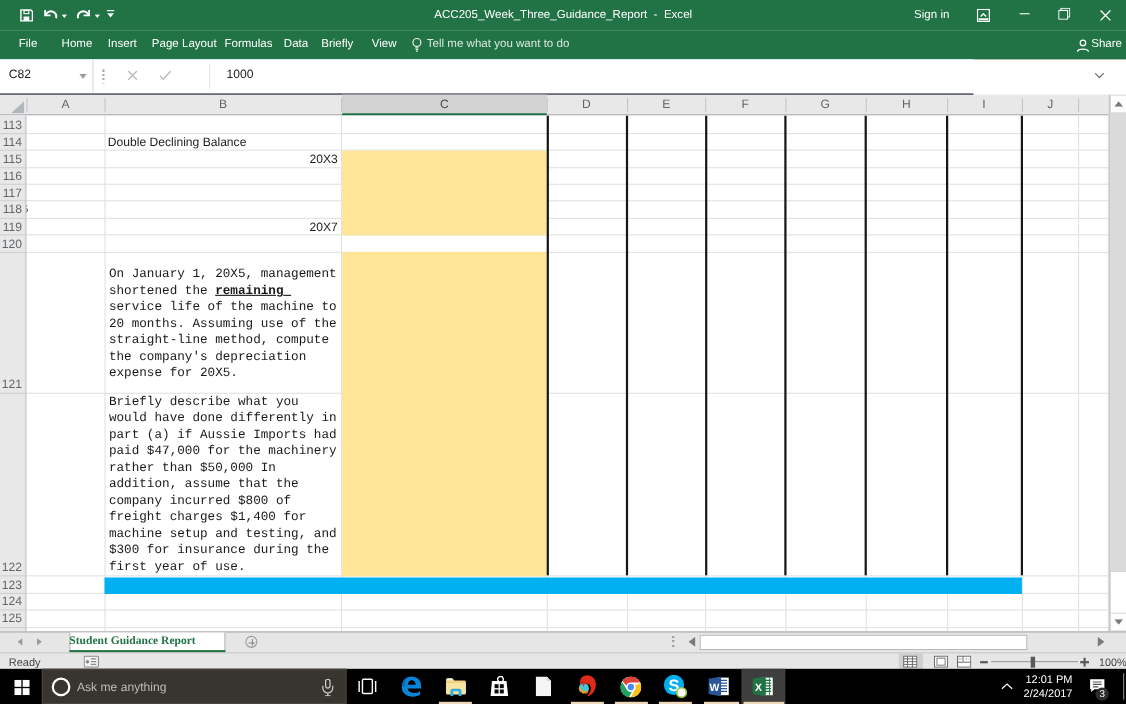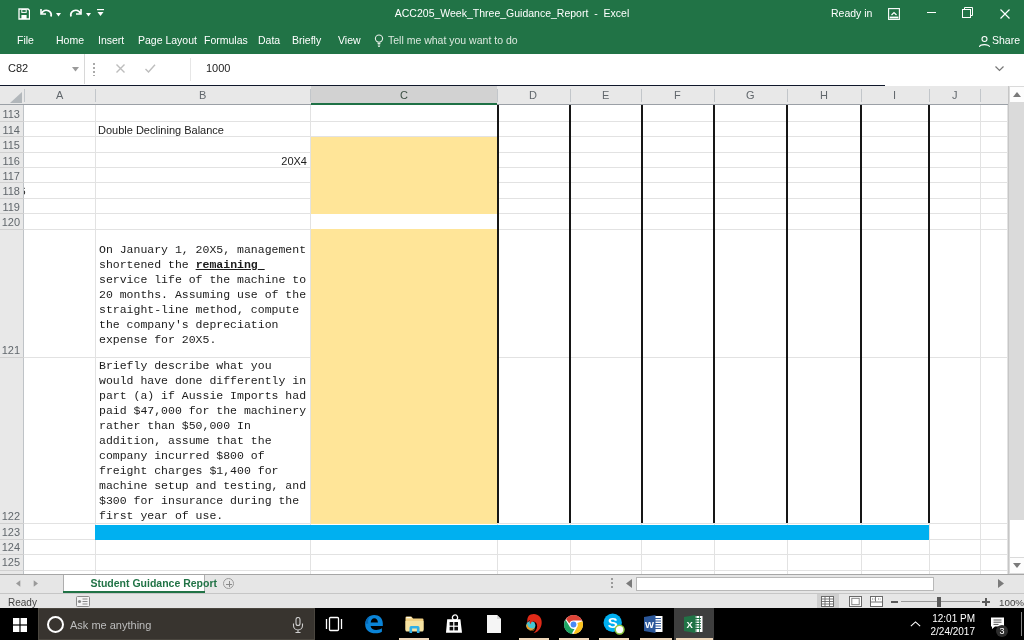--- a/index.html
+++ b/index.html
@@ -62,21 +62,21 @@
   </svg>
   <svg class="abs" style="left:86px;top:13px" width="5" height="3.5" viewBox="0 0 6 4">
       <polygon points="0,0 6,0 3,4" fill="#fff"></polygon>
     </svg>
 
   <svg class="abs" style="left:97px;top:9px" width="7" height="8" viewBox="0 0 7 8">
     <rect x="0" y="0" width="7" height="1.2" fill="#fff"></rect>
     <polygon points="0.5,3 6.5,3 3.5,7" fill="#fff"></polygon>
   </svg>
   <div class="abs" style="left:0;top:0;width:1024px;height:28px;text-align:center;font-size:10.5px;line-height:27px;color:#fff;">ACC205_Week_Three_Guidance_Report&nbsp; -&nbsp; Excel</div>
-  <div class="abs" style="left:831px;top:0;font-size:10.5px;line-height:27px;color:#fff;">Ready in</div>
+  <div class="abs" style="left:831px;top:0;font-size:10.5px;line-height:27px;color:#fff;">Sign in</div>
 
   <svg class="abs" style="left:888px;top:8px" width="12" height="12" viewBox="0 0 12 12">
     <rect x="0.6" y="0.6" width="10.8" height="10.8" fill="none" stroke="#fff" stroke-width="1.1"></rect>
     <path d="M3.5 7 L6 4.5 L8.5 7" fill="none" stroke="#fff" stroke-width="1.2"></path>
     <rect x="1.6" y="8.6" width="8.8" height="1.8" fill="#fff"></rect>
   </svg>
 
   <div class="abs" style="left:927px;top:12px;width:9px;height:1.4px;background:#fff"></div>
 
   <svg class="abs" style="left:962px;top:7px" width="11" height="11" viewBox="0 0 11 11">
@@ -205,22 +205,23 @@
   <div class="blk" style="left:569px"></div>
   <div class="blk" style="left:640.5px"></div>
   <div class="blk" style="left:713px"></div>
   <div class="blk" style="left:786px"></div>
   <div class="blk" style="left:860px"></div>
   <div class="blk" style="left:928px"></div>
 
   <div class="abs" style="left:95px;top:419.5px;width:834px;height:15px;background:#00b0f0;"></div>
 
   <div class="celltxt" style="left:98px;top:19px;">Double Declining Balance</div>
-  <div class="celltxt" style="left:0;top:50px;width:307px;text-align:right;">20X4</div>
+  <div class="celltxt" style="left:0;top:34px;width:307px;text-align:right;">20X3</div>
   <div class="celltxt" style="left:0;top:80px;width:307px;">20X6</div>
+  <div class="celltxt" style="left:0;top:96px;width:307px;text-align:right;">20X7</div>
   <div class="mono" style="position:absolute;left:99px;top:137px;">On January 1, 20X5, management
 shortened the <u><b>remaining</b>&nbsp;</u>
 service life of the machine to
 20 months. Assuming use of the
 straight-line method, compute
 the company's depreciation
 expense for 20X5.</div>
   <div class="mono" style="position:absolute;left:99px;top:253px;">Briefly describe what you
 would have done differently in
 part (a) if Aussie Imports had
@@ -277,21 +278,21 @@
 </div>
 
 <div class="abs" id="tabbar">
   <svg class="abs" style="left:16px;top:5px" width="5" height="7" viewBox="0 0 7 9">
       <polygon points="6,0 6,9 0,4.5" fill="#9a9a9a"></polygon>
     </svg>
   <svg class="abs" style="left:33px;top:5px" width="5" height="7" viewBox="0 0 7 9">
       <polygon points="1,0 1,9 7,4.5" fill="#9a9a9a"></polygon>
     </svg>
   <div class="abs" style="left:63px;top:0px;width:142px;height:16px;background:#fff;border-left:1px solid #aeaeae;border-right:1px solid #aeaeae;box-sizing:border-box;"></div>
-  <div class="abs" style="left:63px;top:2px;width:154px;text-align:right;font-size:10.5px;font-weight:bold;color:#217346;">Student Guidance Report</div>
+  <div class="abs" style="left:63px;top:2px;width:154px;text-align:left;font-size:10.5px;font-weight:bold;color:#217346;font-family:Liberation Serif, serif;">Student Guidance Report</div>
   <div class="abs" style="left:63px;top:16px;width:142px;height:2.5px;background:#217346;"></div>
   <div class="abs" style="left:223px;top:3px;width:11px;height:11px;border:1px solid #9a9a9a;border-radius:50%;box-sizing:border-box;">
     <div style="position:absolute;left:2px;top:4.6px;width:6.4px;height:1.2px;background:#8a8a8a"></div>
     <div style="position:absolute;left:4.6px;top:2px;width:1.2px;height:6.4px;background:#8a8a8a"></div>
   </div>
 
   <div class="abs" style="left:611px;top:3px;width:2px;height:12px;background-image:repeating-linear-gradient(#9a9a9a 0 2px,transparent 2px 4px);"></div>
   <svg class="abs" style="left:626px;top:4px" width="7" height="9" viewBox="0 0 7 9">
       <polygon points="6,0 6,9 0,4.5" fill="#7a7a7a"></polygon>
     </svg>

